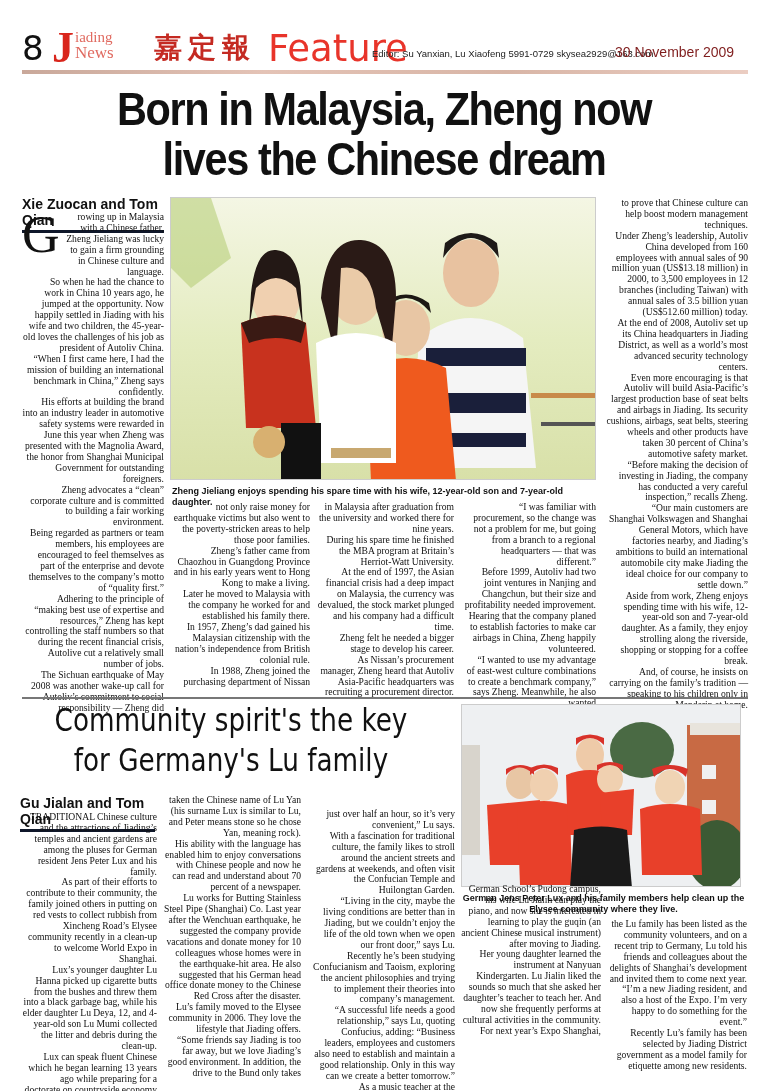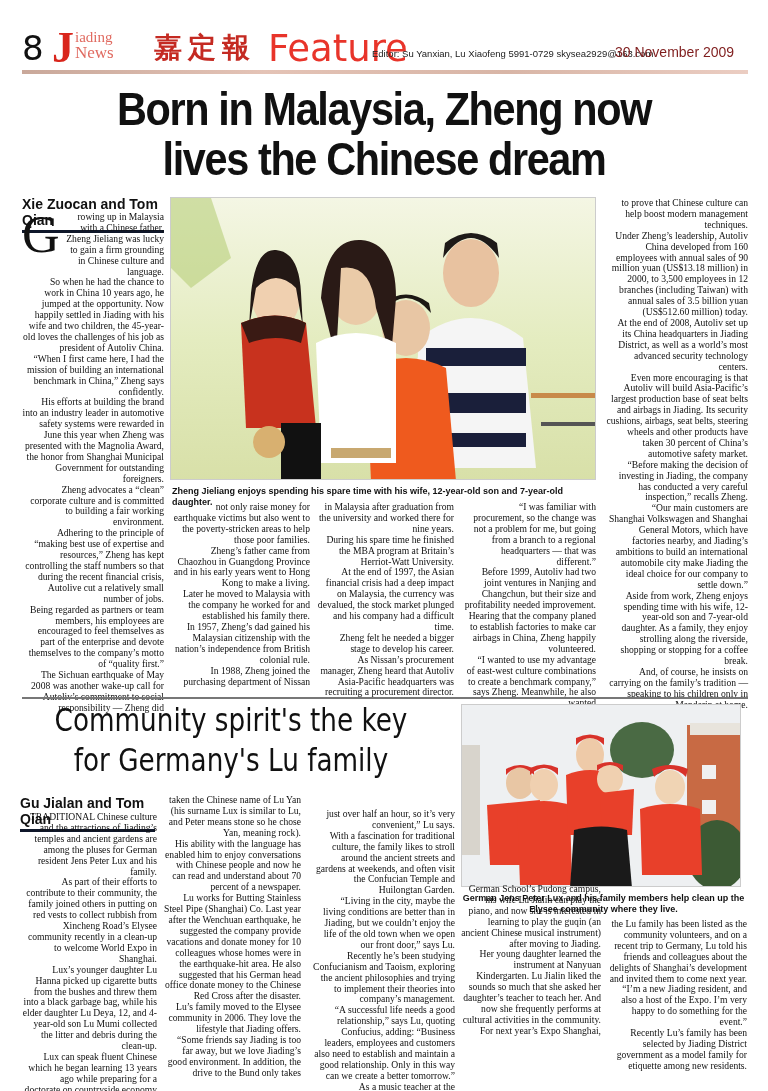--- a/index.html
+++ b/index.html
@@ -54,22 +54,22 @@
 </div>
 
 <div class="byline" style="left:22px; top:196px; width:142px;">Xie Zuocan and Tom Qian</div>
 
 <div class="col" style="left:22px; top:212px; width:142px;">
   <p class="first"><span class="dropcap">G</span><span>rowing up in Malaysia with a Chinese father, Zheng Jieliang was lucky to gain a firm grounding in Chinese culture and language.</span></p>
   <p>So when he had the chance to work in China 10 years ago, he jumped at the opportunity. Now happily settled in Jiading with his wife and two children, the 45-year-old loves the challenges of his job as president of Autoliv China.</p>
   <p>“When I first came here, I had the mission of building an international benchmark in China,” Zheng says confidently.</p>
   <p>His efforts at building the brand into an industry leader in automotive safety systems were rewarded in June this year when Zheng was presented with the Magnolia Award, the honor from Shanghai Municipal Government for outstanding foreigners.</p>
   <p>Zheng advocates a “clean” corporate culture and is committed to building a fair working environment.</p>
+  <p>Being regarded as partners or team members, his employees are encouraged to feel themselves as part of the enterprise and devote themselves to the company’s motto of “quality first.”</p>
   <p>Adhering to the principle of “making best use of expertise and resources,” Zheng has kept controlling the staff numbers so that during the recent financial crisis, Autolive cut a relatively small number of jobs.</p>
-  <p>Being regarded as partners or team members, his employees are encouraged to feel themselves as part of the enterprise and devote themselves to the company’s motto of “quality first.”</p>
   <p>The Sichuan earthquake of May 2008 was another wake-up call for Autoliv’s commitment to social responsibility — Zheng did</p>
 </div>
 
 <div class="photo" style="left:170px; top:197px; width:426px; height:283px;">
   <svg width="426" height="283" viewBox="0 0 426 283">
     <defs>
       <linearGradient id="bg1" x1="0" y1="0" x2="0" y2="1">
         <stop offset="0" stop-color="#f4f6e4"></stop>
         <stop offset="0.5" stop-color="#e4ecc0"></stop>
         <stop offset="1" stop-color="#d8e0a8"></stop>

